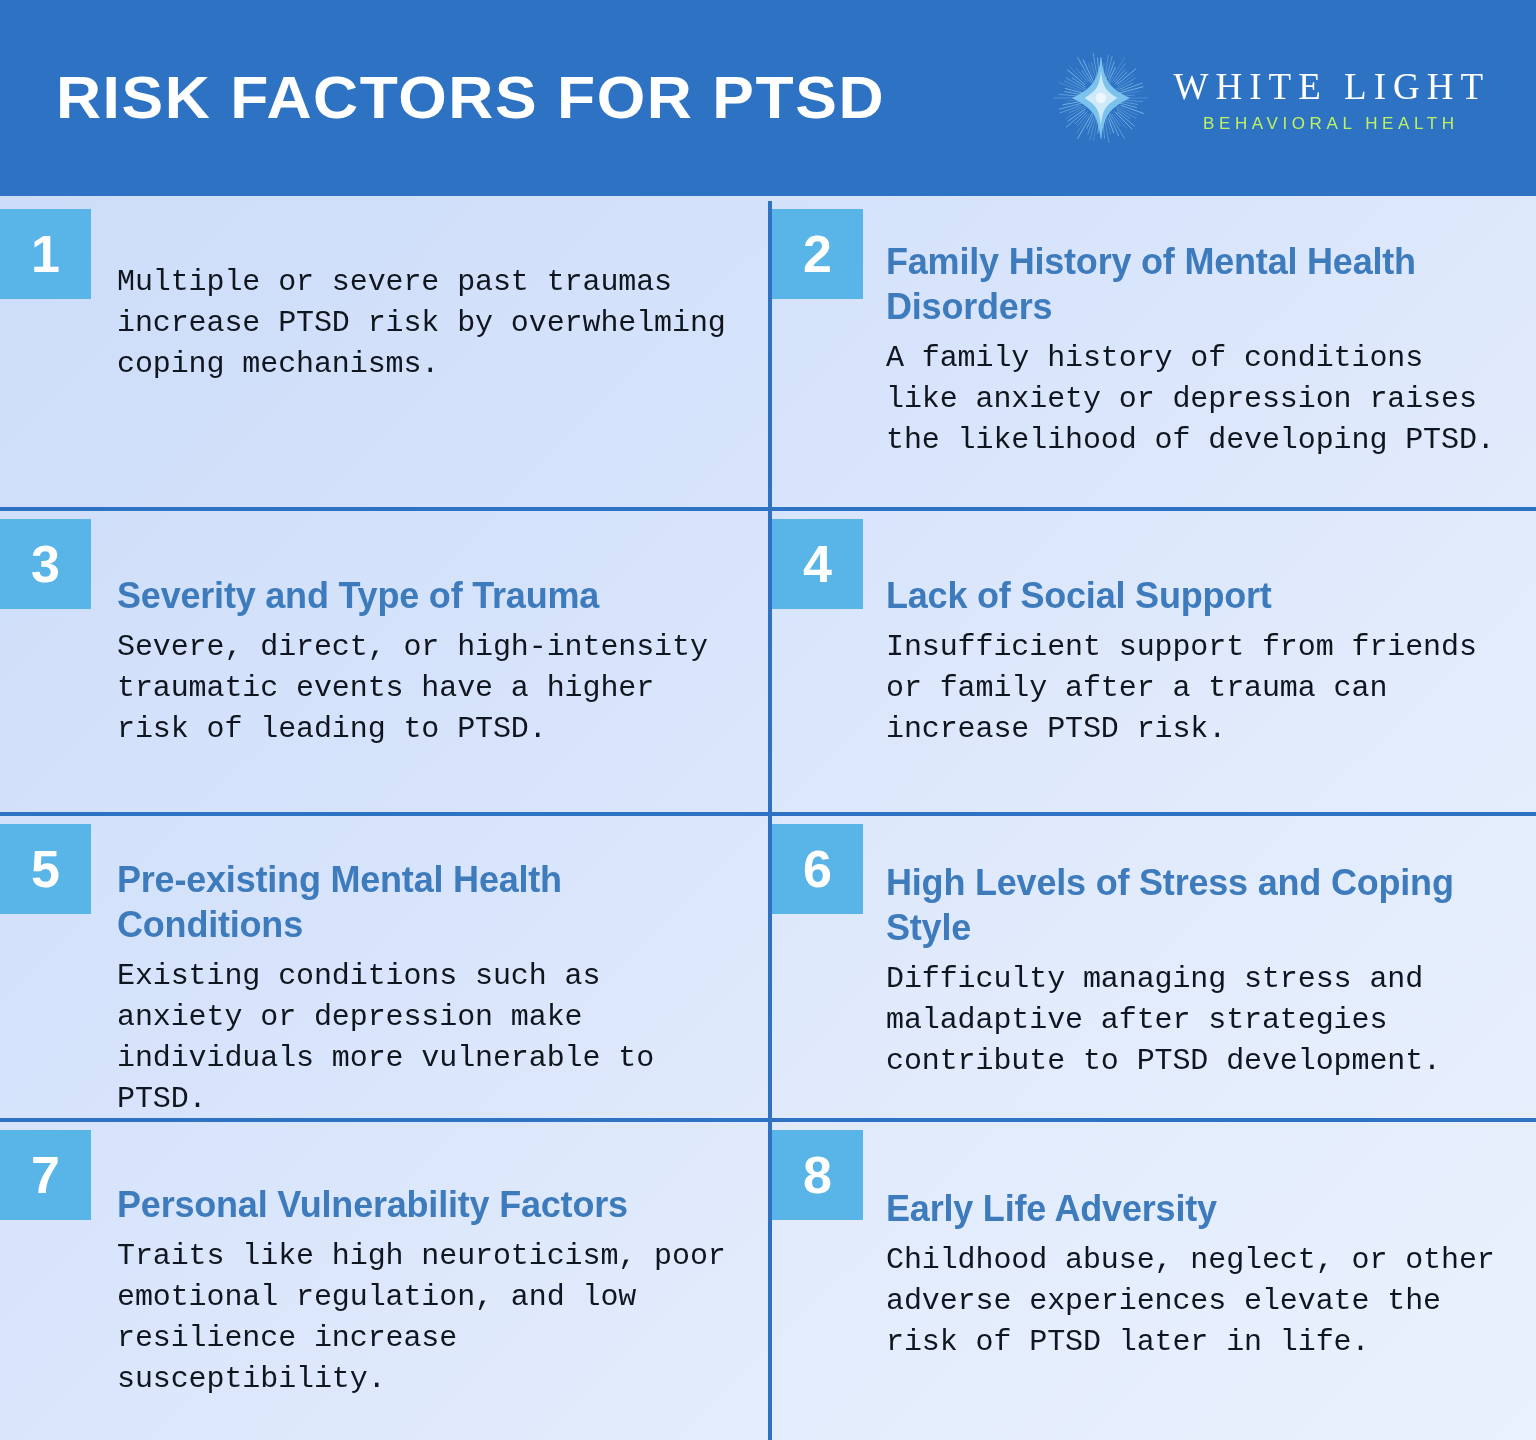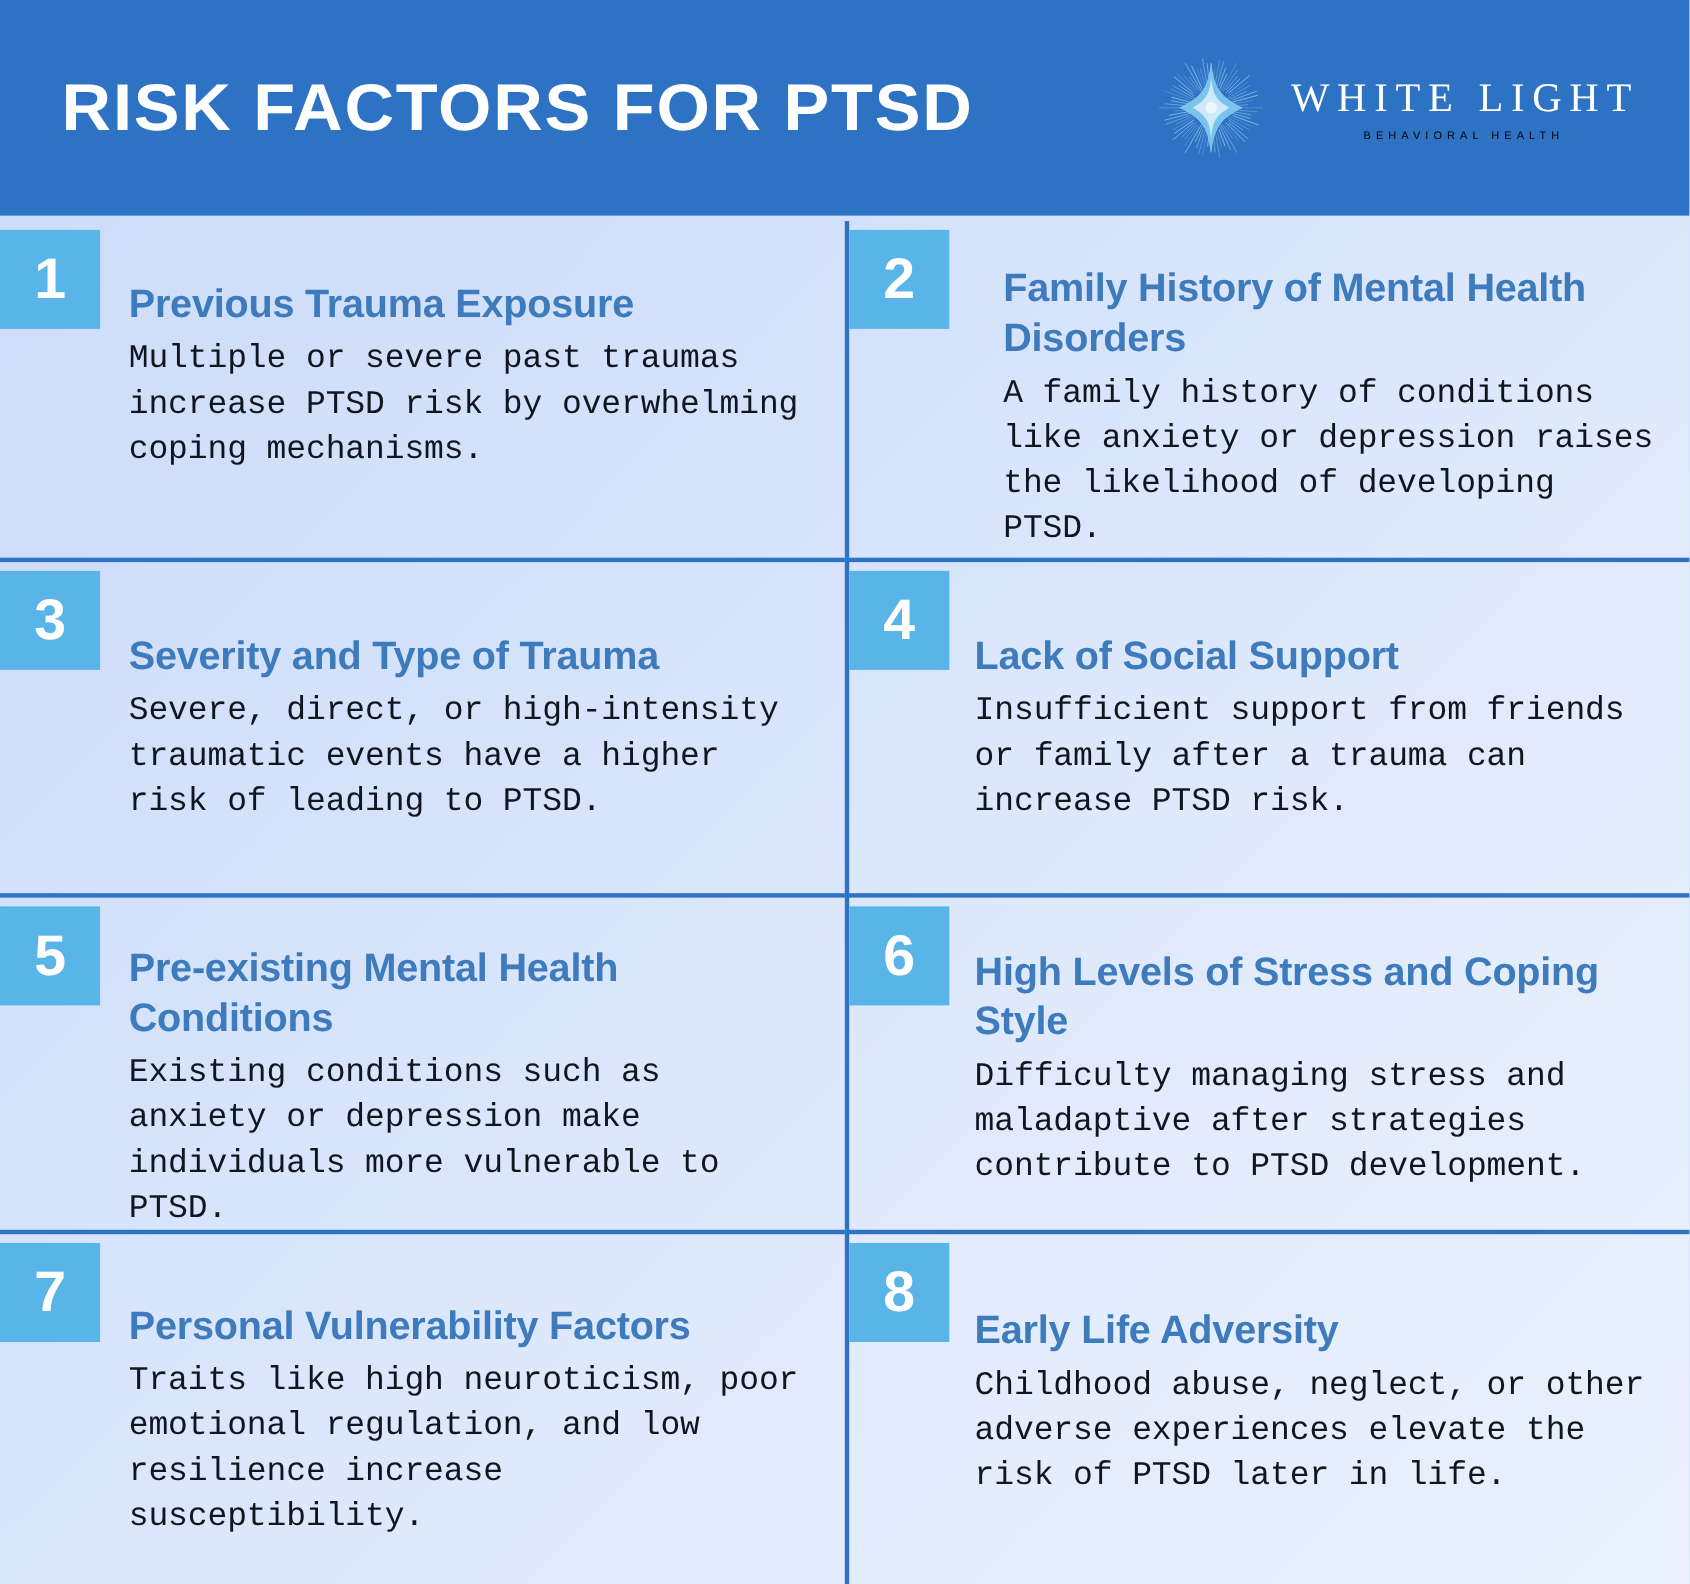--- a/index.html
+++ b/index.html
@@ -40,22 +40,22 @@
   .logo-name {
     font-family:"Liberation Serif", serif;
     color:#ffffff;
     font-size:37px;
     letter-spacing:7px;
     line-height:1.05;
     white-space:nowrap;
     padding-left:7px;
   }
   .logo-sub {
-    color:#000000;
-    font-size:10px;
+    color:#bef264;
+    font-size:17px;
     letter-spacing:4.6px;
     line-height:1;
     margin-top:9px;
     white-space:nowrap;
     padding-left:5px;
   }
 
   
   .grid {
     position:absolute; left:0; top:201px;
@@ -107,21 +107,21 @@
     color:#10161f;
     font-size:30px;
     line-height:1.37;
     letter-spacing:-0.1px;
     margin-top:9px;
     font-family:Liberation Mono, monospace;
   }
 
   
   .c1 .card-body { top:52px; }
-  .c2 .card-body { top:38px;margin-left:26px; }
+  .c2 .card-body { top:38px; }
   .c3 .card-body { top:62px; }
   .c4 .card-body { top:62px; }
   .c5 .card-body { top:41px; }
   .c6 .card-body { top:44px; }
   .c7 .card-body { top:60px; }
   .c8 .card-body { top:64px; }
 </style>
 </head>
 <body>
 
@@ -217,21 +217,20 @@
         <div class="logo-sub">BEHAVIORAL HEALTH</div>
       </div>
     </div>
   </div>
 
   <div class="grid">
 
     <div class="card c1 col-left row-1">
       <div class="badge">1</div>
       <div class="card-body">
-        <div class="card-title">Previous Trauma Exposure</div>
         <div class="card-desc">Multiple or severe past traumas increase PTSD risk by overwhelming coping mechanisms.</div>
       </div>
     </div>
 
     <div class="card c2 col-right row-1">
       <div class="badge">2</div>
       <div class="card-body">
         <div class="card-title">Family History of Mental Health Disorders</div>
         <div class="card-desc">A family history of conditions like anxiety or depression raises the likelihood of developing PTSD.</div>
       </div>

